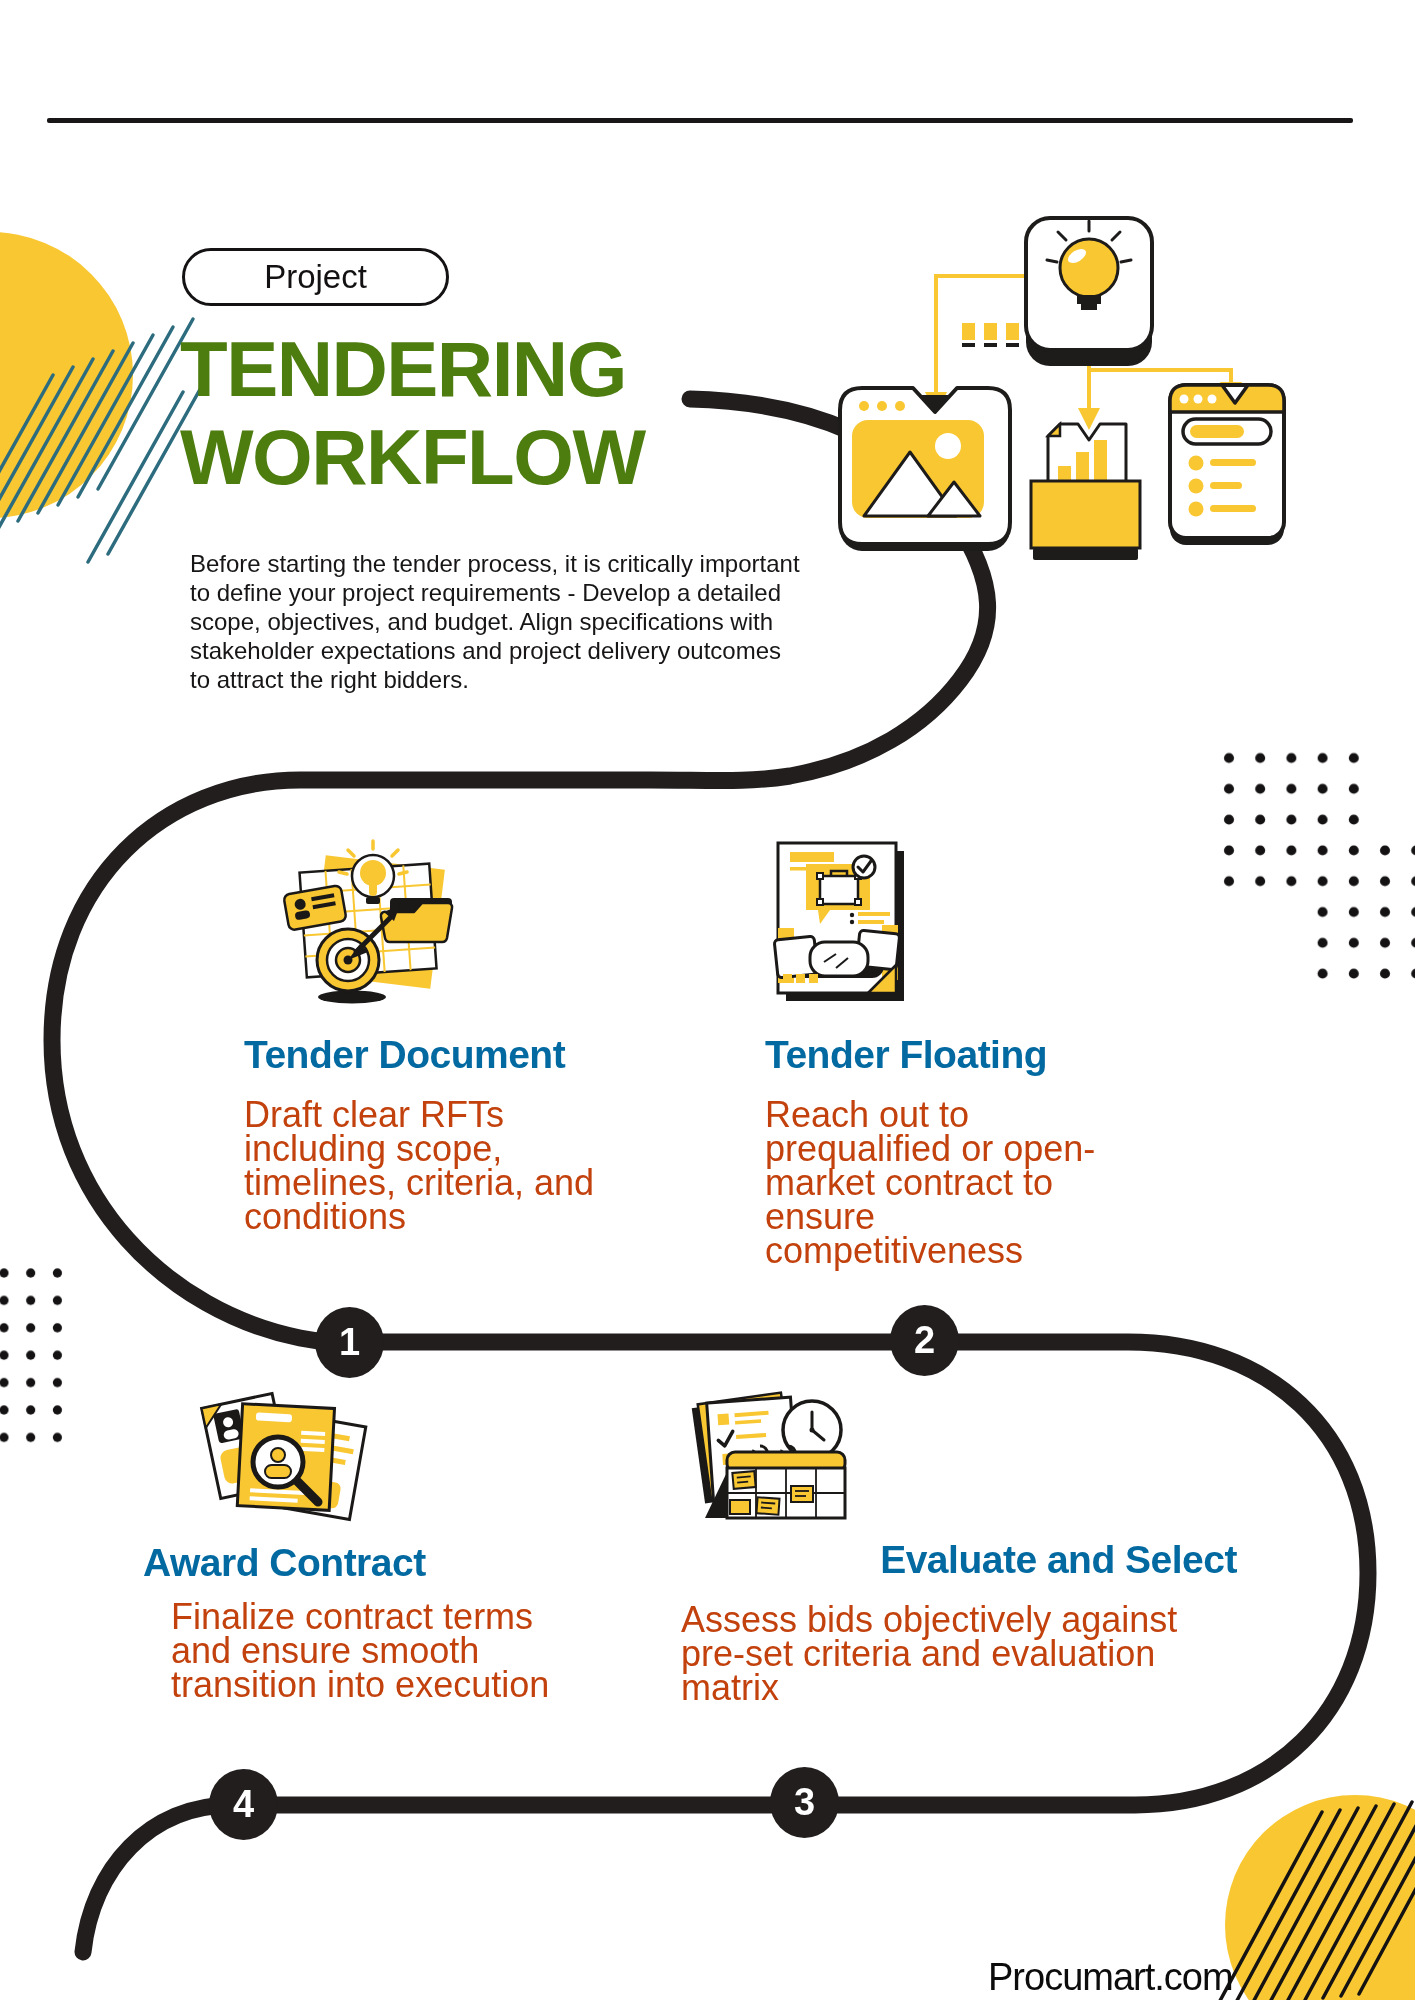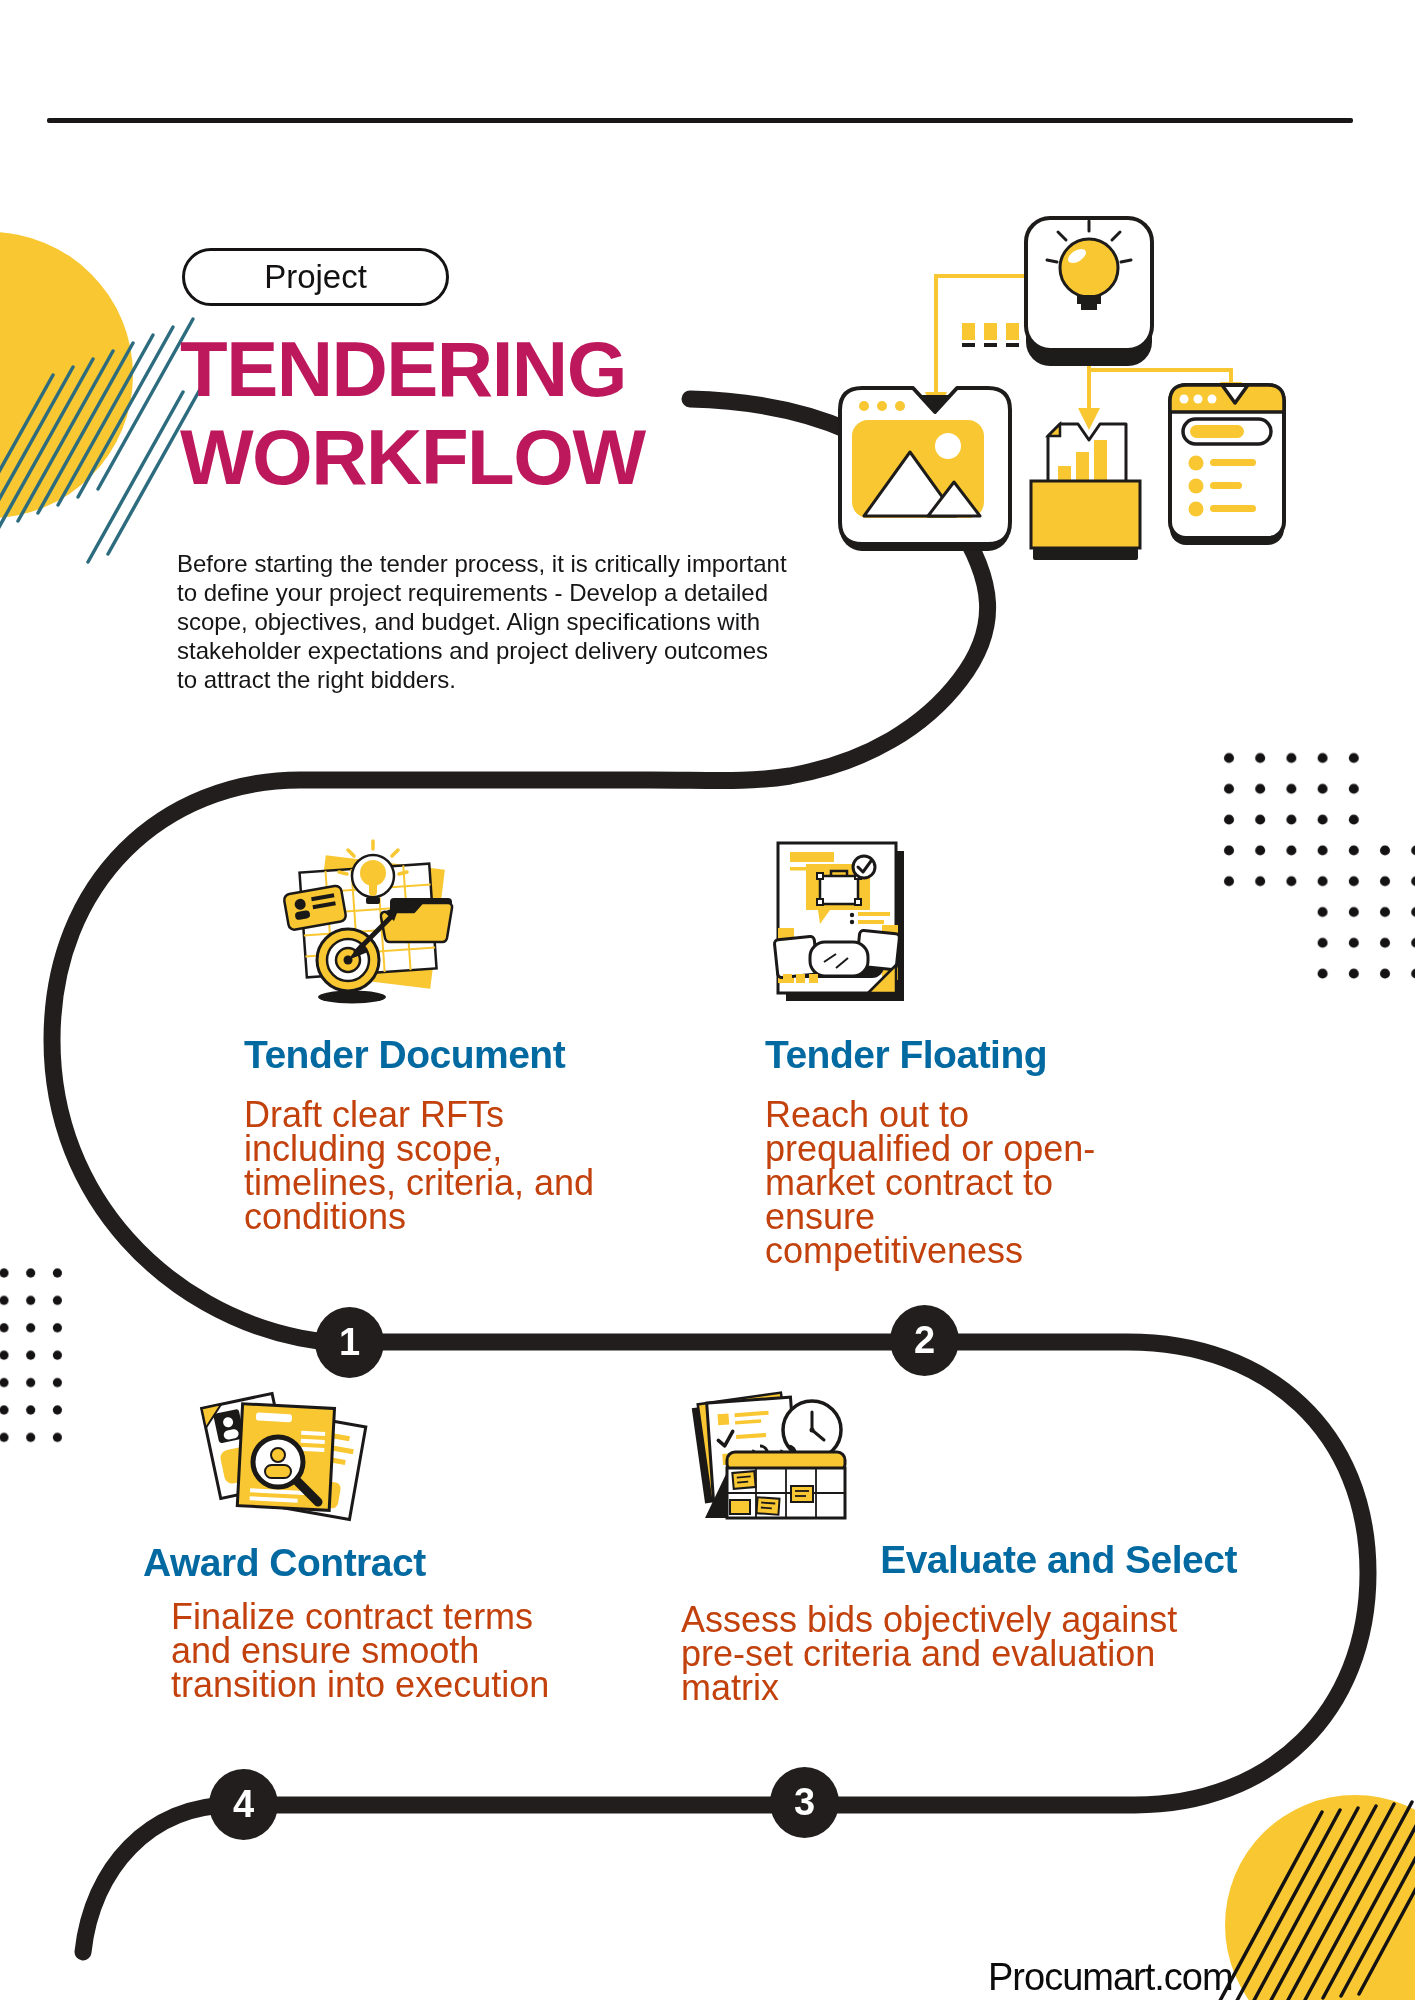--- a/index.html
+++ b/index.html
@@ -13,24 +13,24 @@
   #decor-svg{left:0;top:0;width:1415px;height:2000px;}
   #top-rule{left:47px;top:118px;width:1306px;height:5px;background:#191617;border-radius:2px;}
   #project-pill{
     left:182px;top:248px;width:267px;height:58px;
     border:3.5px solid #141212;border-radius:32px;
     display:flex;align-items:center;justify-content:center;
     font-size:33px;color:#131111;box-sizing:border-box;
   }
   #main-title{
     left:180px;top:325px;width:520px;
-    font-size:78px;line-height:88px;font-weight:800;letter-spacing:-1.5px;color:#be185d;
+    font-size:78px;line-height:88px;font-weight:800;letter-spacing:-1.5px;color:#4d7c0f;
   }
   #intro-text{
-    left:177px;top:549px;width:615px;
+    left:190px;top:549px;width:615px;
     font-size:24px;line-height:29px;color:#171515;white-space:pre-line;
   }
   .step-title{
     font-weight:700;font-size:39px;line-height:46px;color:#0369a1;letter-spacing:-0.5px;
   }
   .step-desc{
     font-size:36px;line-height:34px;color:#c2410c;
   }
   #step1-title{left:244px;top:1032px;width:420px;}
   #step1-desc{left:244px;top:1098px;width:400px;}

